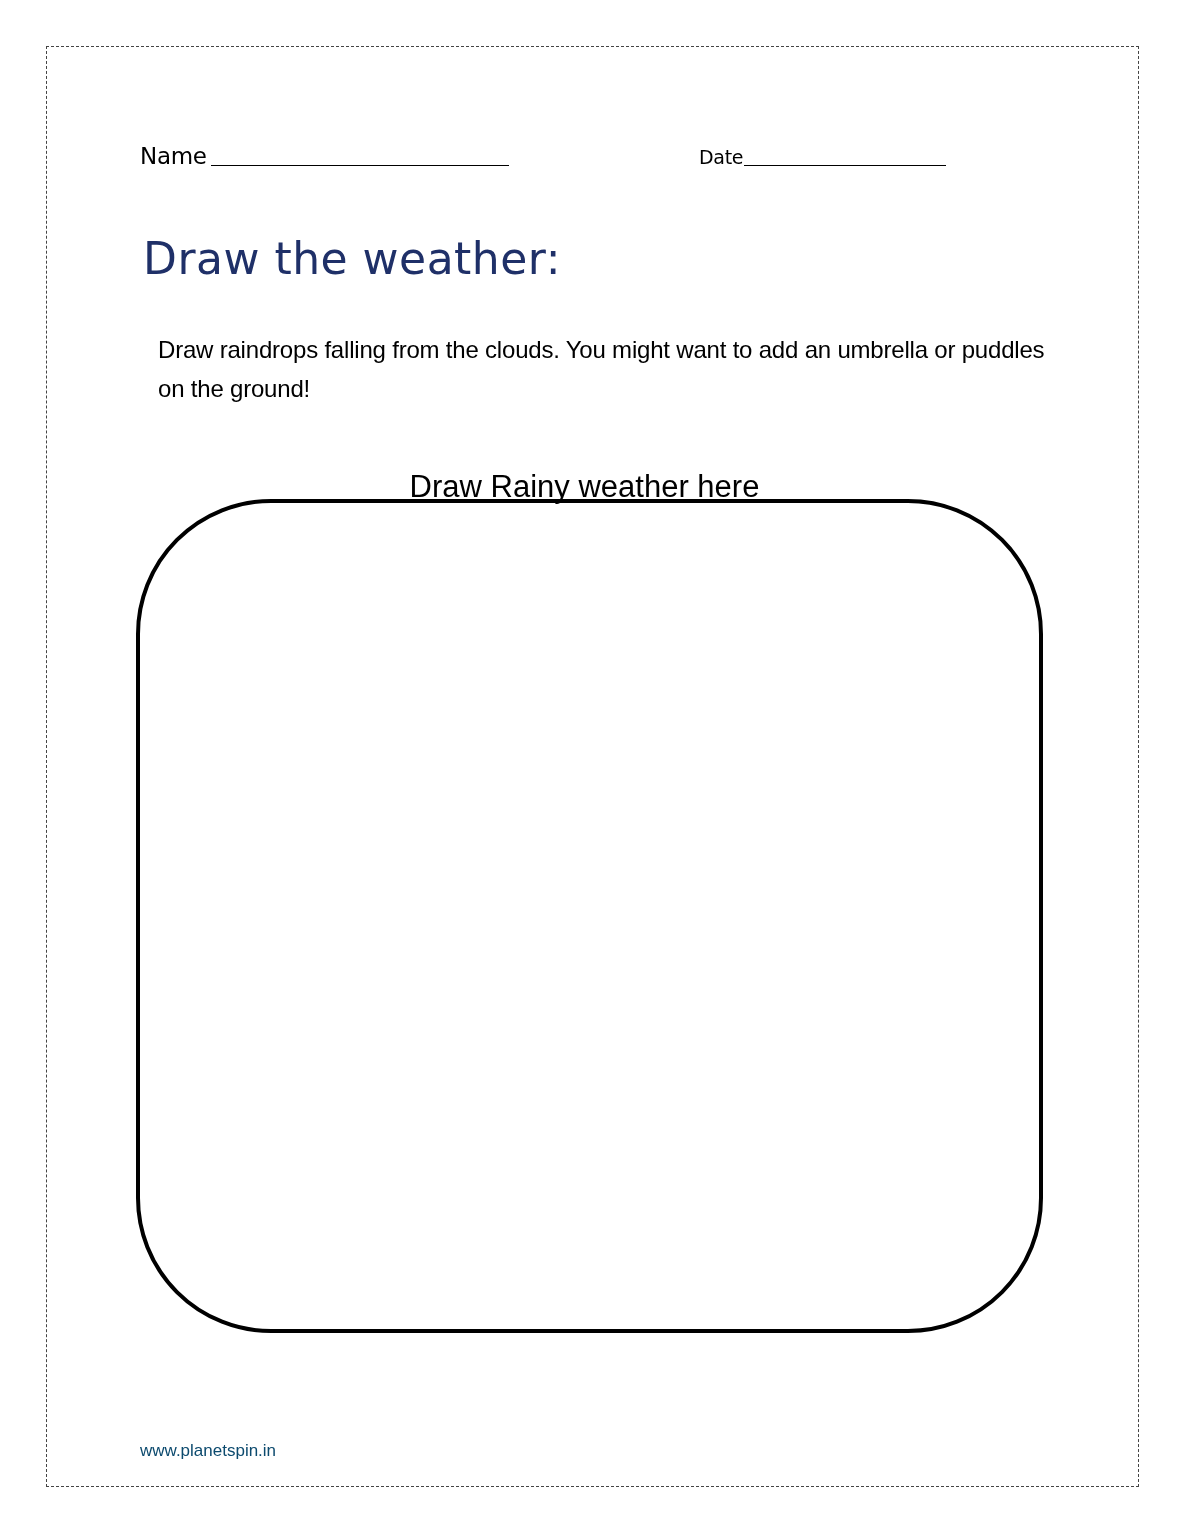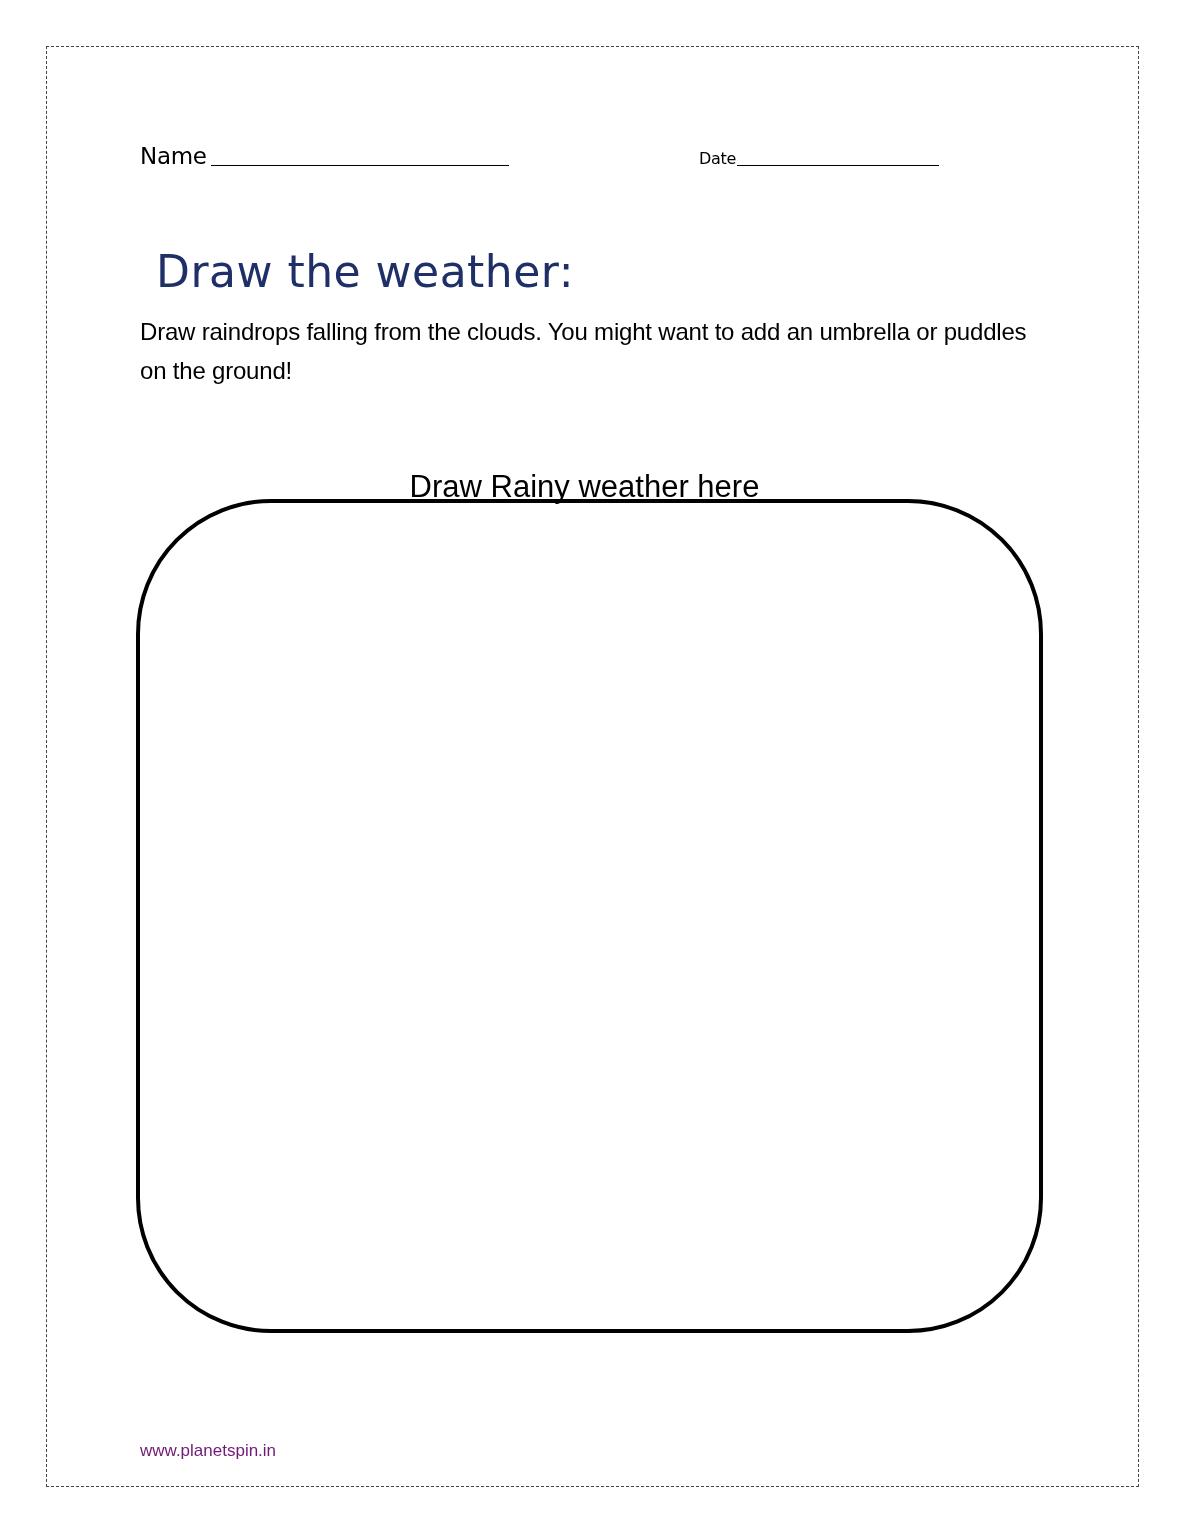--- a/index.html
+++ b/index.html
@@ -1,27 +1,27 @@
 <!DOCTYPE html>
 <html><head>
   <meta charset="utf-8">
   <style>
     html, body { margin: 0; padding: 0; background: #ffffff; }
     body { width: 1187px; height: 1536px; position: relative; overflow: hidden; font-family: "DejaVu Sans", sans-serif; color: #000; }
     .page-border { position: absolute; left: 46px; top: 46px; width: 1093px; height: 1441px; border: 1px dashed #444; box-sizing: border-box; }
     .name-row { position: absolute; left: 140px; top: 143px; font-family: "DejaVu Sans", sans-serif; font-size: 23px; letter-spacing: -0.3px; }
-    .date-row { position: absolute; left: 699px; top: 143px; font-family: "DejaVu Sans", sans-serif; font-size: 16px; letter-spacing: -0.3px; }
+    .date-row { position: absolute; left: 699px; top: 143px; font-family: "DejaVu Sans", sans-serif; font-size: 19px; letter-spacing: -0.3px; }
     .blank-line { display: inline-block; border-bottom: 1px solid #000; height: 20px; vertical-align: baseline; position: relative; top: 2px; }
     .name-row .blank-line { width: 298px; margin-left: 4px; }
     .date-row .blank-line { width: 202px; margin-left: 1px; }
-    .title { position: absolute; left: 140px; top: 230px; font-family: "DejaVu Sans", sans-serif; font-size: 44px; color: #1f3068; letter-spacing: 0.5px; margin: 16px; font-weight: normal; }
-    .instructions { position: absolute; left: 140px; top: 312px; width: 910px; font-family: "Liberation Sans", sans-serif; font-size: 24px; line-height: 39px; margin: 0; letter-spacing: -0.2px; }
+    .title { position: absolute; left: 140px; top: 230px; font-family: "DejaVu Sans", sans-serif; font-size: 44px; color: #1f3068; letter-spacing: 0.5px; margin: 3px; font-weight: normal; }
+    .instructions { position: absolute; left: 140px; top: 312px; width: 910px; font-family: "Liberation Sans", sans-serif; font-size: 24px; line-height: 39px; margin: 18px; letter-spacing: -0.2px; }
     .box-label { position: absolute; left: 0; width: 1137px; top: 453px; text-align: center; font-family: "Liberation Sans", sans-serif; font-size: 31px; margin: 16px; }
     .drawing-box { position: absolute; left: 136px; top: 499px; width: 907px; height: 834px; border: 4px solid #000; border-radius: 135px; box-sizing: border-box; }
-    .footer { position: absolute; left: 140px; top: 1441px; font-family: "Liberation Sans", sans-serif; font-size: 17px; color: #701a75; text-align: right; }
+    .footer { position: absolute; left: 140px; top: 1441px; font-family: "Liberation Sans", sans-serif; font-size: 17px; color: #0c4a6e; text-align: right; }
   </style>
 </head>
 <body>
 
 <div class="page-border"></div>
 
 <div class="name-row">
   <span>Name</span><span class="blank-line"></span>
 </div>
 

